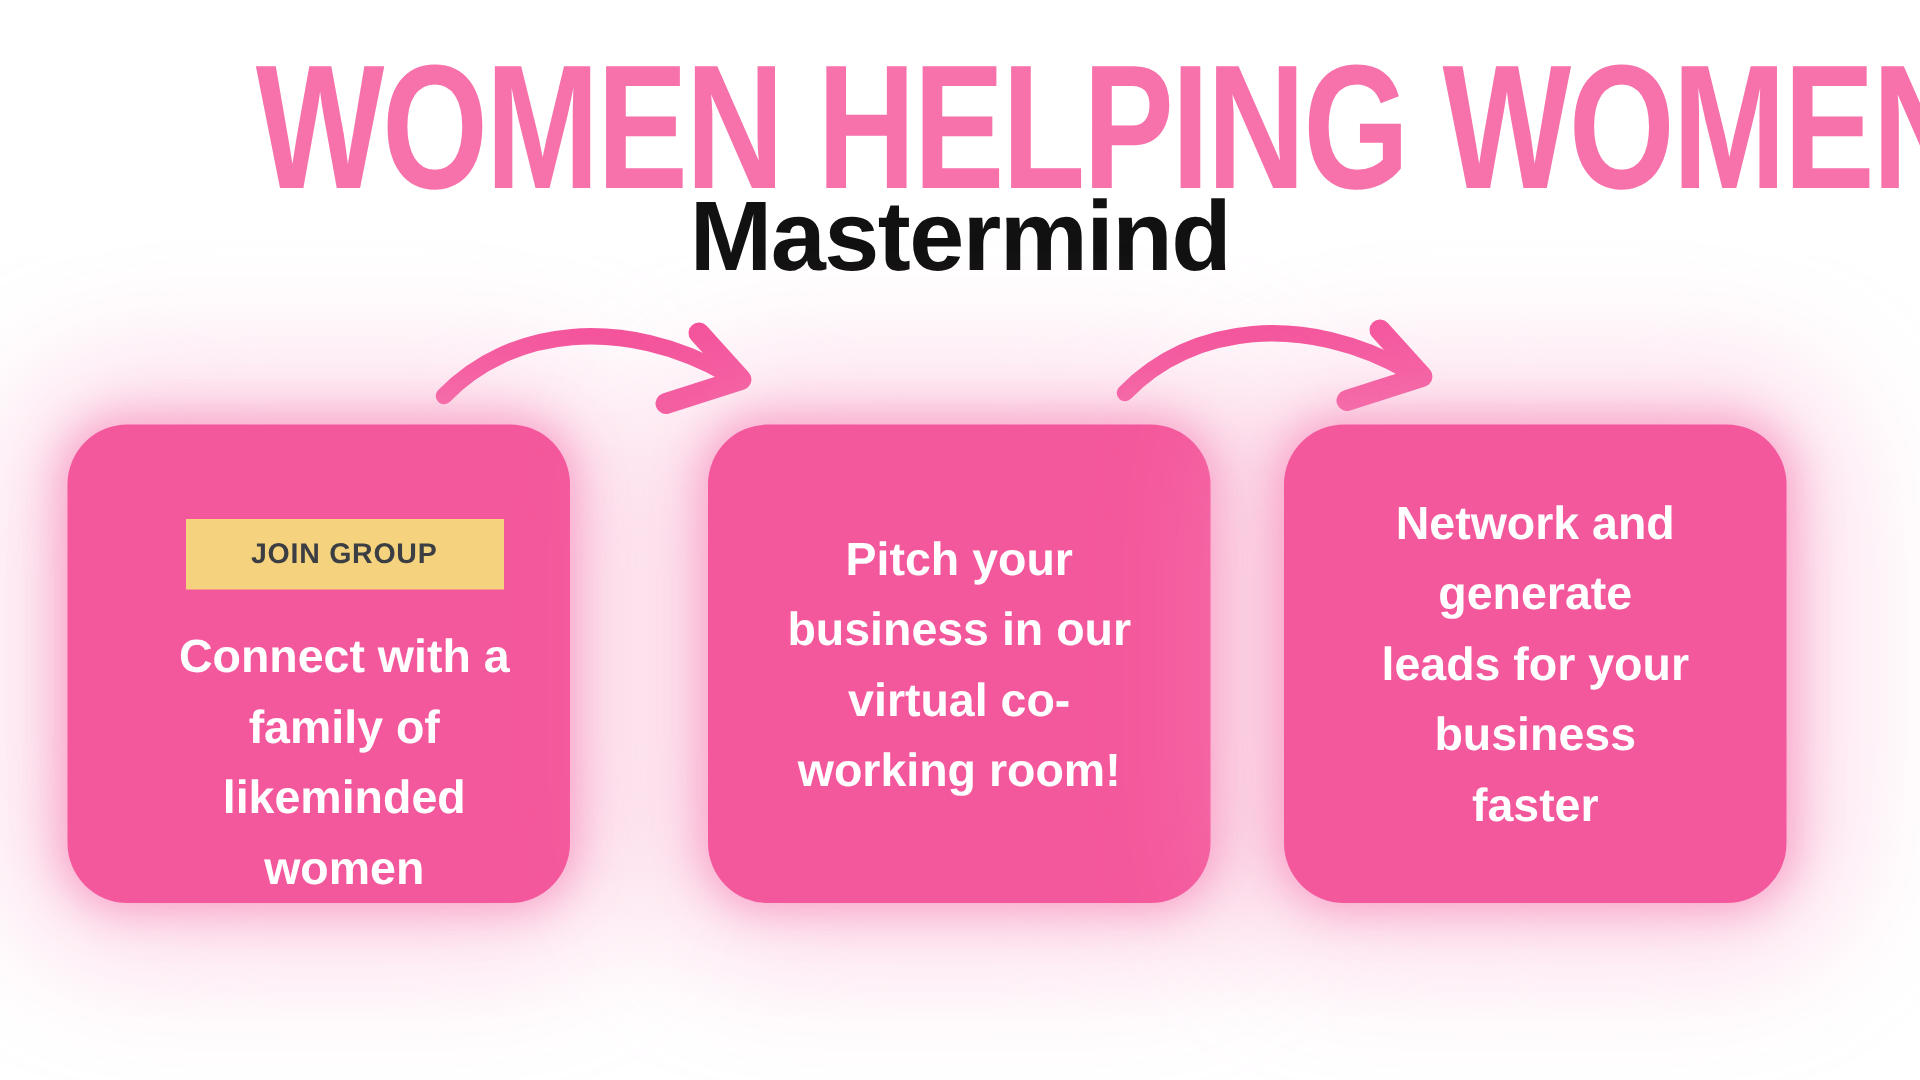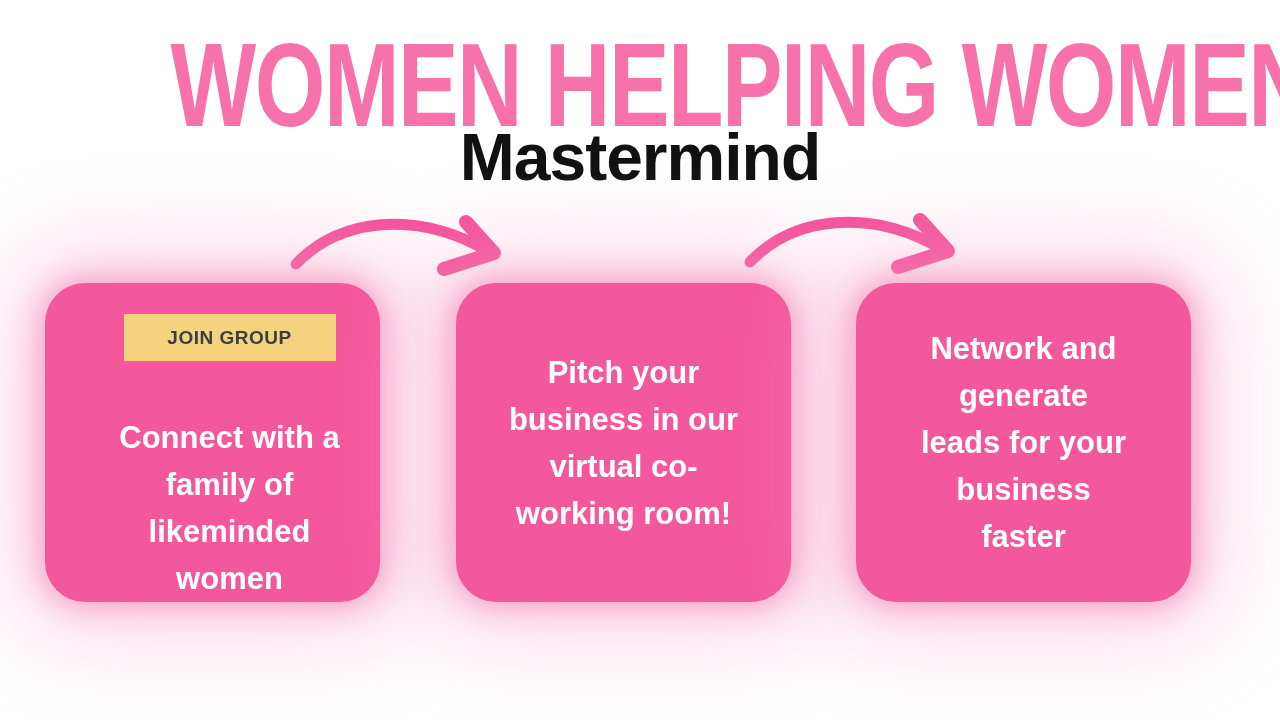--- a/index.html
+++ b/index.html
@@ -61,32 +61,32 @@
     border-radius: 40px;
     background: var(--card-pink);
     box-shadow: 0 0 28px 6px rgba(246, 120, 175, 0.55),
                 0 0 85px 35px rgba(248, 165, 202, 0.45);
     display: flex;
     flex-direction: column;
     align-items: center;
     justify-content: center;
   }
   .card-1 { left: 45px; }
-  .card-2 { left: 456px; }
+  .card-2 { left: 472px; }
   .card-3 { left: 856px; }
 
   .card-text {
     white-space: pre-line;
     text-align: center;
     color: var(--card-text-white);
     font-size: 31px;
     font-weight: bold;
     line-height: 47px;
   }
-  .card-1 { justify-content: space-between; padding-top: 31px; padding-left: 34px; }
+  .card-1 { justify-content: flex-end; padding-top: 31px; padding-left: 34px; }
   .card-1 .card-text { margin-top: 21px; }
 
   .join-button {
     width: 212px;
     height: 47px;
     background: var(--button-yellow);
     border: none;
     color: var(--button-text-dark);
     font-family: "Liberation Sans", sans-serif;
     font-size: 19px;

